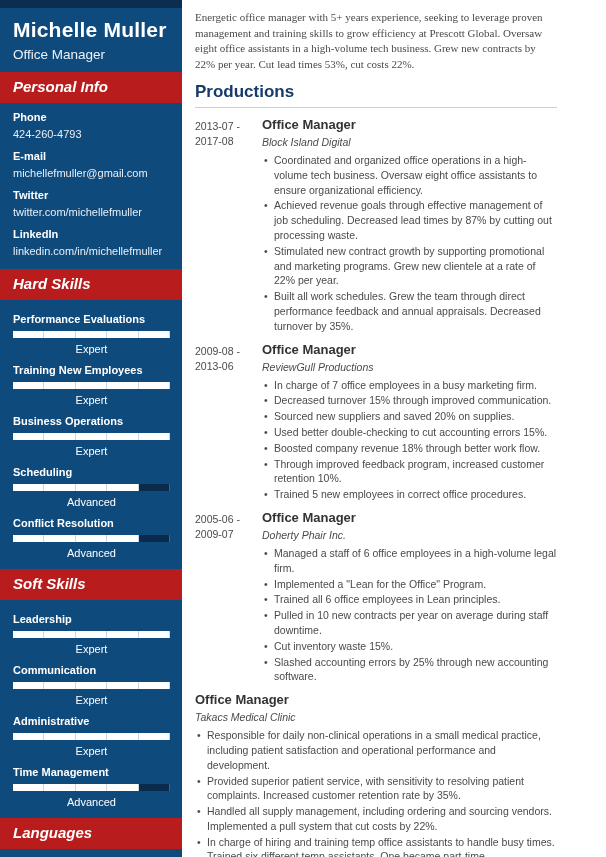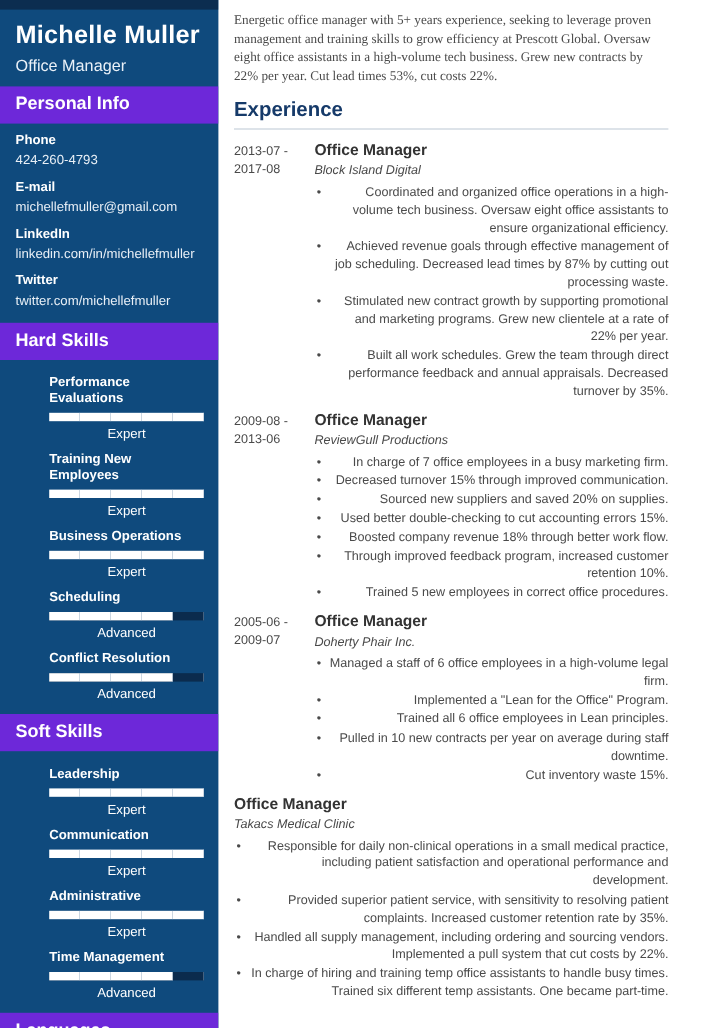--- a/index.html
+++ b/index.html
@@ -17,30 +17,31 @@
     background:#0F4A7D; color:#ffffff; overflow:hidden;
   }
   .topstrip { height:8px; background:#0C2D50; }
   .idblock { padding:10px 12px 9px 13px; }
   .idblock h1 {
     margin:0 0 5px; font-size:21px; line-height:24px;
     font-weight:bold; letter-spacing:.2px; color:#ffffff;
   }
   .candidate-title { font-size:13.5px; line-height:16px; color:#EAF1F8; }
   .band {
-    background:#6d28d9; color:#ffffff;
+    background:#b91c1c; color:#ffffff;
     font-size:15px; line-height:16px; font-weight:bold;
     padding:7px 12px 8px 13px;
+    font-style:italic;
   }
   .contact { padding:8px 8px 2px 13px; }
   .contact-item { margin:0 0 9px; }
   .c-label { font-size:11px; font-weight:bold; line-height:13px; margin-bottom:4px; }
   .c-value { font-size:11px; line-height:13px; color:#E8EFF6; }
 
-  .skill-list { padding:13px 12px 1px 13px;margin-left:28px; }
+  .skill-list { padding:13px 12px 1px 13px; }
   .skill { margin:0 0 8px; }
   .s-name { font-size:11px; font-weight:bold; line-height:13px; margin-bottom:5px; }
   .s-bar { height:7px; background:#0B2B4D; position:relative; width:100%; }
   .s-fill { height:100%; background:#ffffff; }
   .s-bar::after {
     content:""; position:absolute; inset:0;
     background:repeating-linear-gradient(to right,
       transparent 0, transparent calc(20% - 1px),
       rgba(140,165,190,.45) calc(20% - 1px), rgba(140,165,190,.45) 20%);
     pointer-events:none;
@@ -54,21 +55,21 @@
   .rule { border:0; border-top:1px solid #C7D1DB; margin:0 0 9px; }
 
   .job { display:flex; margin:0 0 7px; }
   .dates { width:67px; min-width:67px; font-size:10.5px; line-height:15px; color:#4A4A4A; padding-top:2px; }
   .jbody { flex:1; }
   .jbody h3 { margin:0 0 2px; font-size:13px; line-height:16px; color:#333333; font-weight:bold; }
   .company { font-size:10.5px; line-height:14px; font-style:italic; color:#4A4A4A; margin:0 0 4px; }
   .jbody ul { margin:0; padding:0; list-style:none; }
   .jbody li {
     position:relative; padding-left:12px; margin:0 0 1px;
-    font-size:10.5px; line-height:14.8px; color:#4A4A4A;text-align:right;
+    font-size:10.5px; line-height:14.8px; color:#4A4A4A;
   }
   .jbody li::before { content:"\2022"; position:absolute; left:2px; top:0; }
 </style>
 </head>
 <body>
 
 <div class="page">
 
   <aside class="sidebar">
     <div class="topstrip"></div>
@@ -81,26 +82,26 @@
     <div class="contact" id="contact-root">
         <div class="contact-item">
     <div class="c-label">Phone</div>
     <div class="c-value">424-260-4793</div>
   </div>
         <div class="contact-item">
     <div class="c-label">E-mail</div>
     <div class="c-value">michellefmuller@gmail.com</div>
   </div>
         <div class="contact-item">
+    <div class="c-label">Twitter</div>
+    <div class="c-value">twitter.com/michellefmuller</div>
+  </div>
+        <div class="contact-item">
     <div class="c-label">LinkedIn</div>
     <div class="c-value">linkedin.com/in/michellefmuller</div>
-  </div>
-        <div class="contact-item">
-    <div class="c-label">Twitter</div>
-    <div class="c-value">twitter.com/michellefmuller</div>
   </div>
       </div>
 
     <div id="skills-root">
         <section>
     <div class="band">Hard Skills</div>
     <div class="skill-list">
             <div class="skill">
     <div class="s-name">Performance Evaluations</div>
     <div class="s-bar">
@@ -173,21 +174,21 @@
   </section>
         <section>
     <div class="band">Languages</div>
     <div class="skill-list"></div>
   </section>
       </div>
   </aside>
 
   <main>
     <p class="summary">Energetic office manager with 5+ years experience, seeking to leverage proven management and training skills to grow efficiency at Prescott Global. Oversaw eight office assistants in a high-volume tech business. Grew new contracts by 22% per year. Cut lead times 53%, cut costs 22%.</p>
-    <h2 class="exp-heading">Experience</h2>
+    <h2 class="exp-heading">Productions</h2>
     <hr class="rule">
     <section id="jobs-root">
         <article class="job">
     <div class="dates">
       <div>2013-07 -</div>
       <div>2017-08</div>
     </div>
     <div class="jbody">
       <h3>Office Manager</h3>
       <div class="company">Block Island Digital</div>
@@ -225,20 +226,21 @@
     </div>
     <div class="jbody">
       <h3>Office Manager</h3>
       <div class="company">Doherty Phair Inc.</div>
       <ul>
               <li>Managed a staff of 6 office employees in a high-volume legal firm.</li>
               <li>Implemented a "Lean for the Office" Program.</li>
               <li>Trained all 6 office employees in Lean principles.</li>
               <li>Pulled in 10 new contracts per year on average during staff downtime.</li>
               <li>Cut inventory waste 15%.</li>
+              <li>Slashed accounting errors by 25% through new accounting software.</li>
             </ul>
     </div>
   </article>
         <article class="job">
     <div class="jbody">
       <h3>Office Manager</h3>
       <div class="company">Takacs Medical Clinic</div>
       <ul>
               <li>Responsible for daily non-clinical operations in a small medical practice, including patient satisfaction and operational performance and development.</li>
               <li>Provided superior patient service, with sensitivity to resolving patient complaints. Increased customer retention rate by 35%.</li>

